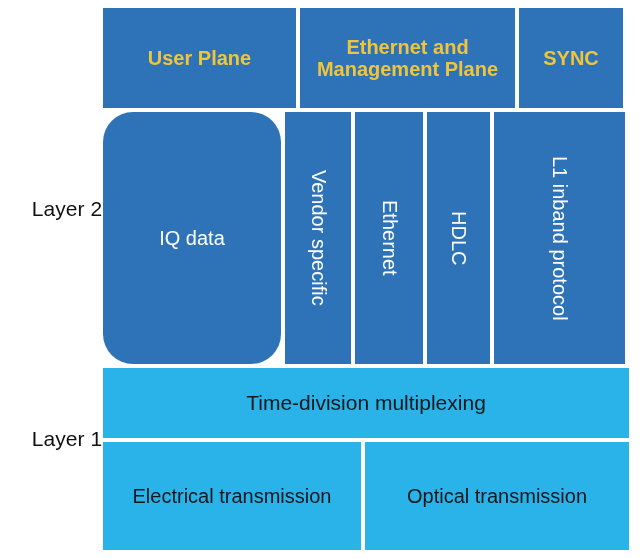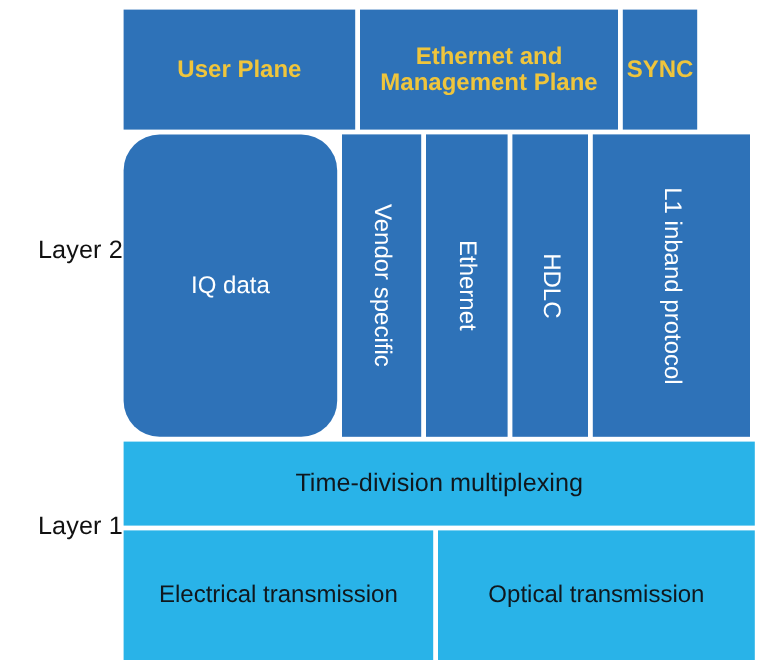--- a/index.html
+++ b/index.html
@@ -84,21 +84,21 @@
   #row-planes .cell {
     height: 100px;
     color: #EFC53C;
     font-size: 20px;
     font-weight: 700;
     line-height: 1.12;
     padding: 0 4px;
   }
   #cell-user-plane            { width: 193px; }
   #cell-control-mgmt-plane    { width: 215px; }
-  #cell-sync                  { width: 62px; }
+  #cell-sync                  { width: 104px; }
 
   
   #row-layer2 {
     top: 104px;
     height: 252px;
   }
   #row-layer2 .cell {
     height: 252px;
     font-size: 20px;
     font-weight: 400;

